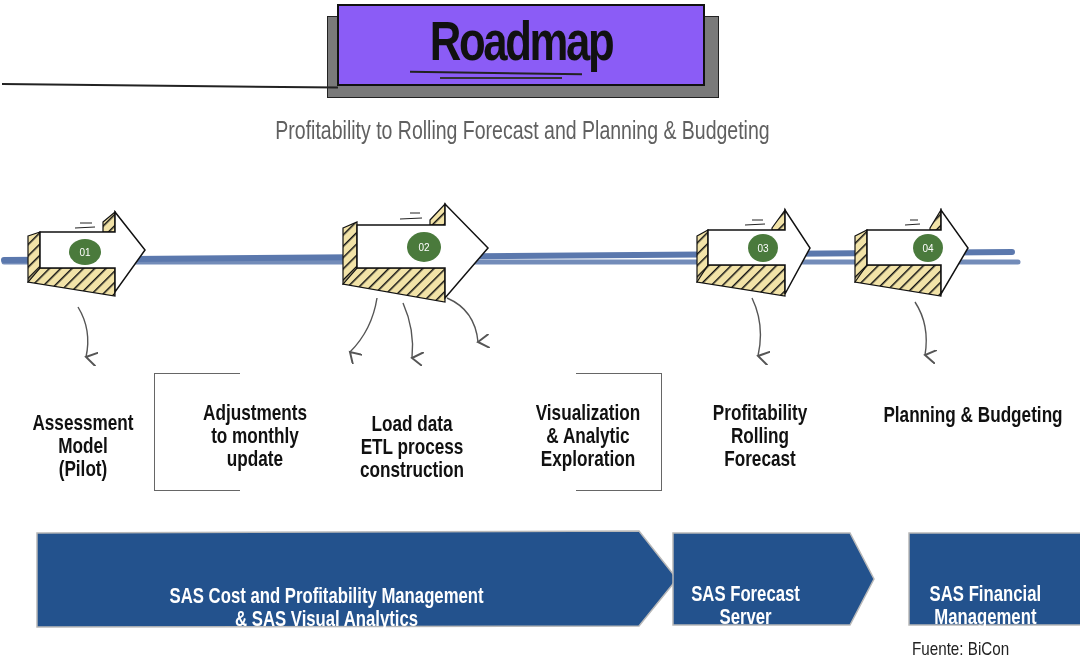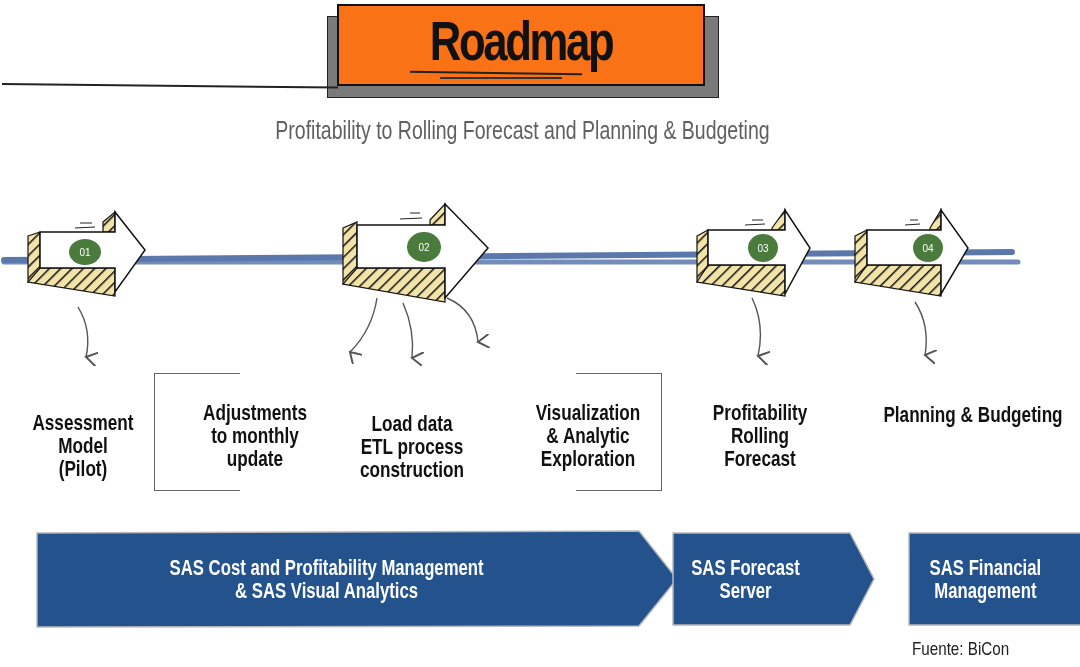--- a/index.html
+++ b/index.html
@@ -5,21 +5,21 @@
   * { box-sizing: border-box; margin: 0; padding: 0; }
   html, body { width: 1080px; height: 667px; background: #ffffff; overflow: hidden; }
   body { position: relative; font-family: "Liberation Sans", "DejaVu Sans", sans-serif; }
 
   .title-shadow {
     position: absolute; left: 327px; top: 16px; width: 392px; height: 82px;
     background: #7a7a7a; border: 1.5px solid #222;
   }
   .title-box {
     position: absolute; left: 337px; top: 4px; width: 368px; height: 82px;
-    background: #f97316; border: 2px solid #111;
+    background: #8b5cf6; border: 2px solid #111;
     display: flex; align-items: center; justify-content: center;
   }
   .title-text {
     font-family: "Liberation Sans", sans-serif; font-weight: 700;
     font-size: 56px; letter-spacing: -3px; color: #111;
     transform: scaleX(0.78); margin-top: -10px;
   }
   .title-underline1 { position: absolute; left: 410px; top: 72px; width: 172px; height: 2px; background: #222; transform: rotate(0.8deg); }
   .title-underline2 { position: absolute; left: 440px; top: 77px; width: 122px; height: 1.5px; background: #333; }
   .title-leftline { position: absolute; left: 2px; top: 83px; width: 336px; height: 1.5px; background: #222; transform: rotate(0.6deg); transform-origin: left; }
@@ -33,21 +33,21 @@
 
   .milestone-label {
     position: absolute; text-align: center; font-weight: 700; color: #111;
     font-size: 22px; line-height: 23px; transform: scaleX(0.78);
     white-space: pre-line;
   }
 
   .bracket { position: absolute; border-color: #666; border-style: solid; }
 
   .product {
-    position: absolute; display: flex; align-items: center; justify-content: center;
+    position: absolute; display: flex; align-items: flex-end; justify-content: center;
   }
   .product-text {
     position: relative; color: #fff; font-weight: 700; font-size: 22px; line-height: 23px;
     text-align: center; white-space: pre-line; transform: scaleX(0.76);
   }
 
   .source {
     position: absolute; left: 912px; top: 638px; font-size: 19px; color: #222;
     transform: scaleX(0.8); transform-origin: left;
   }

